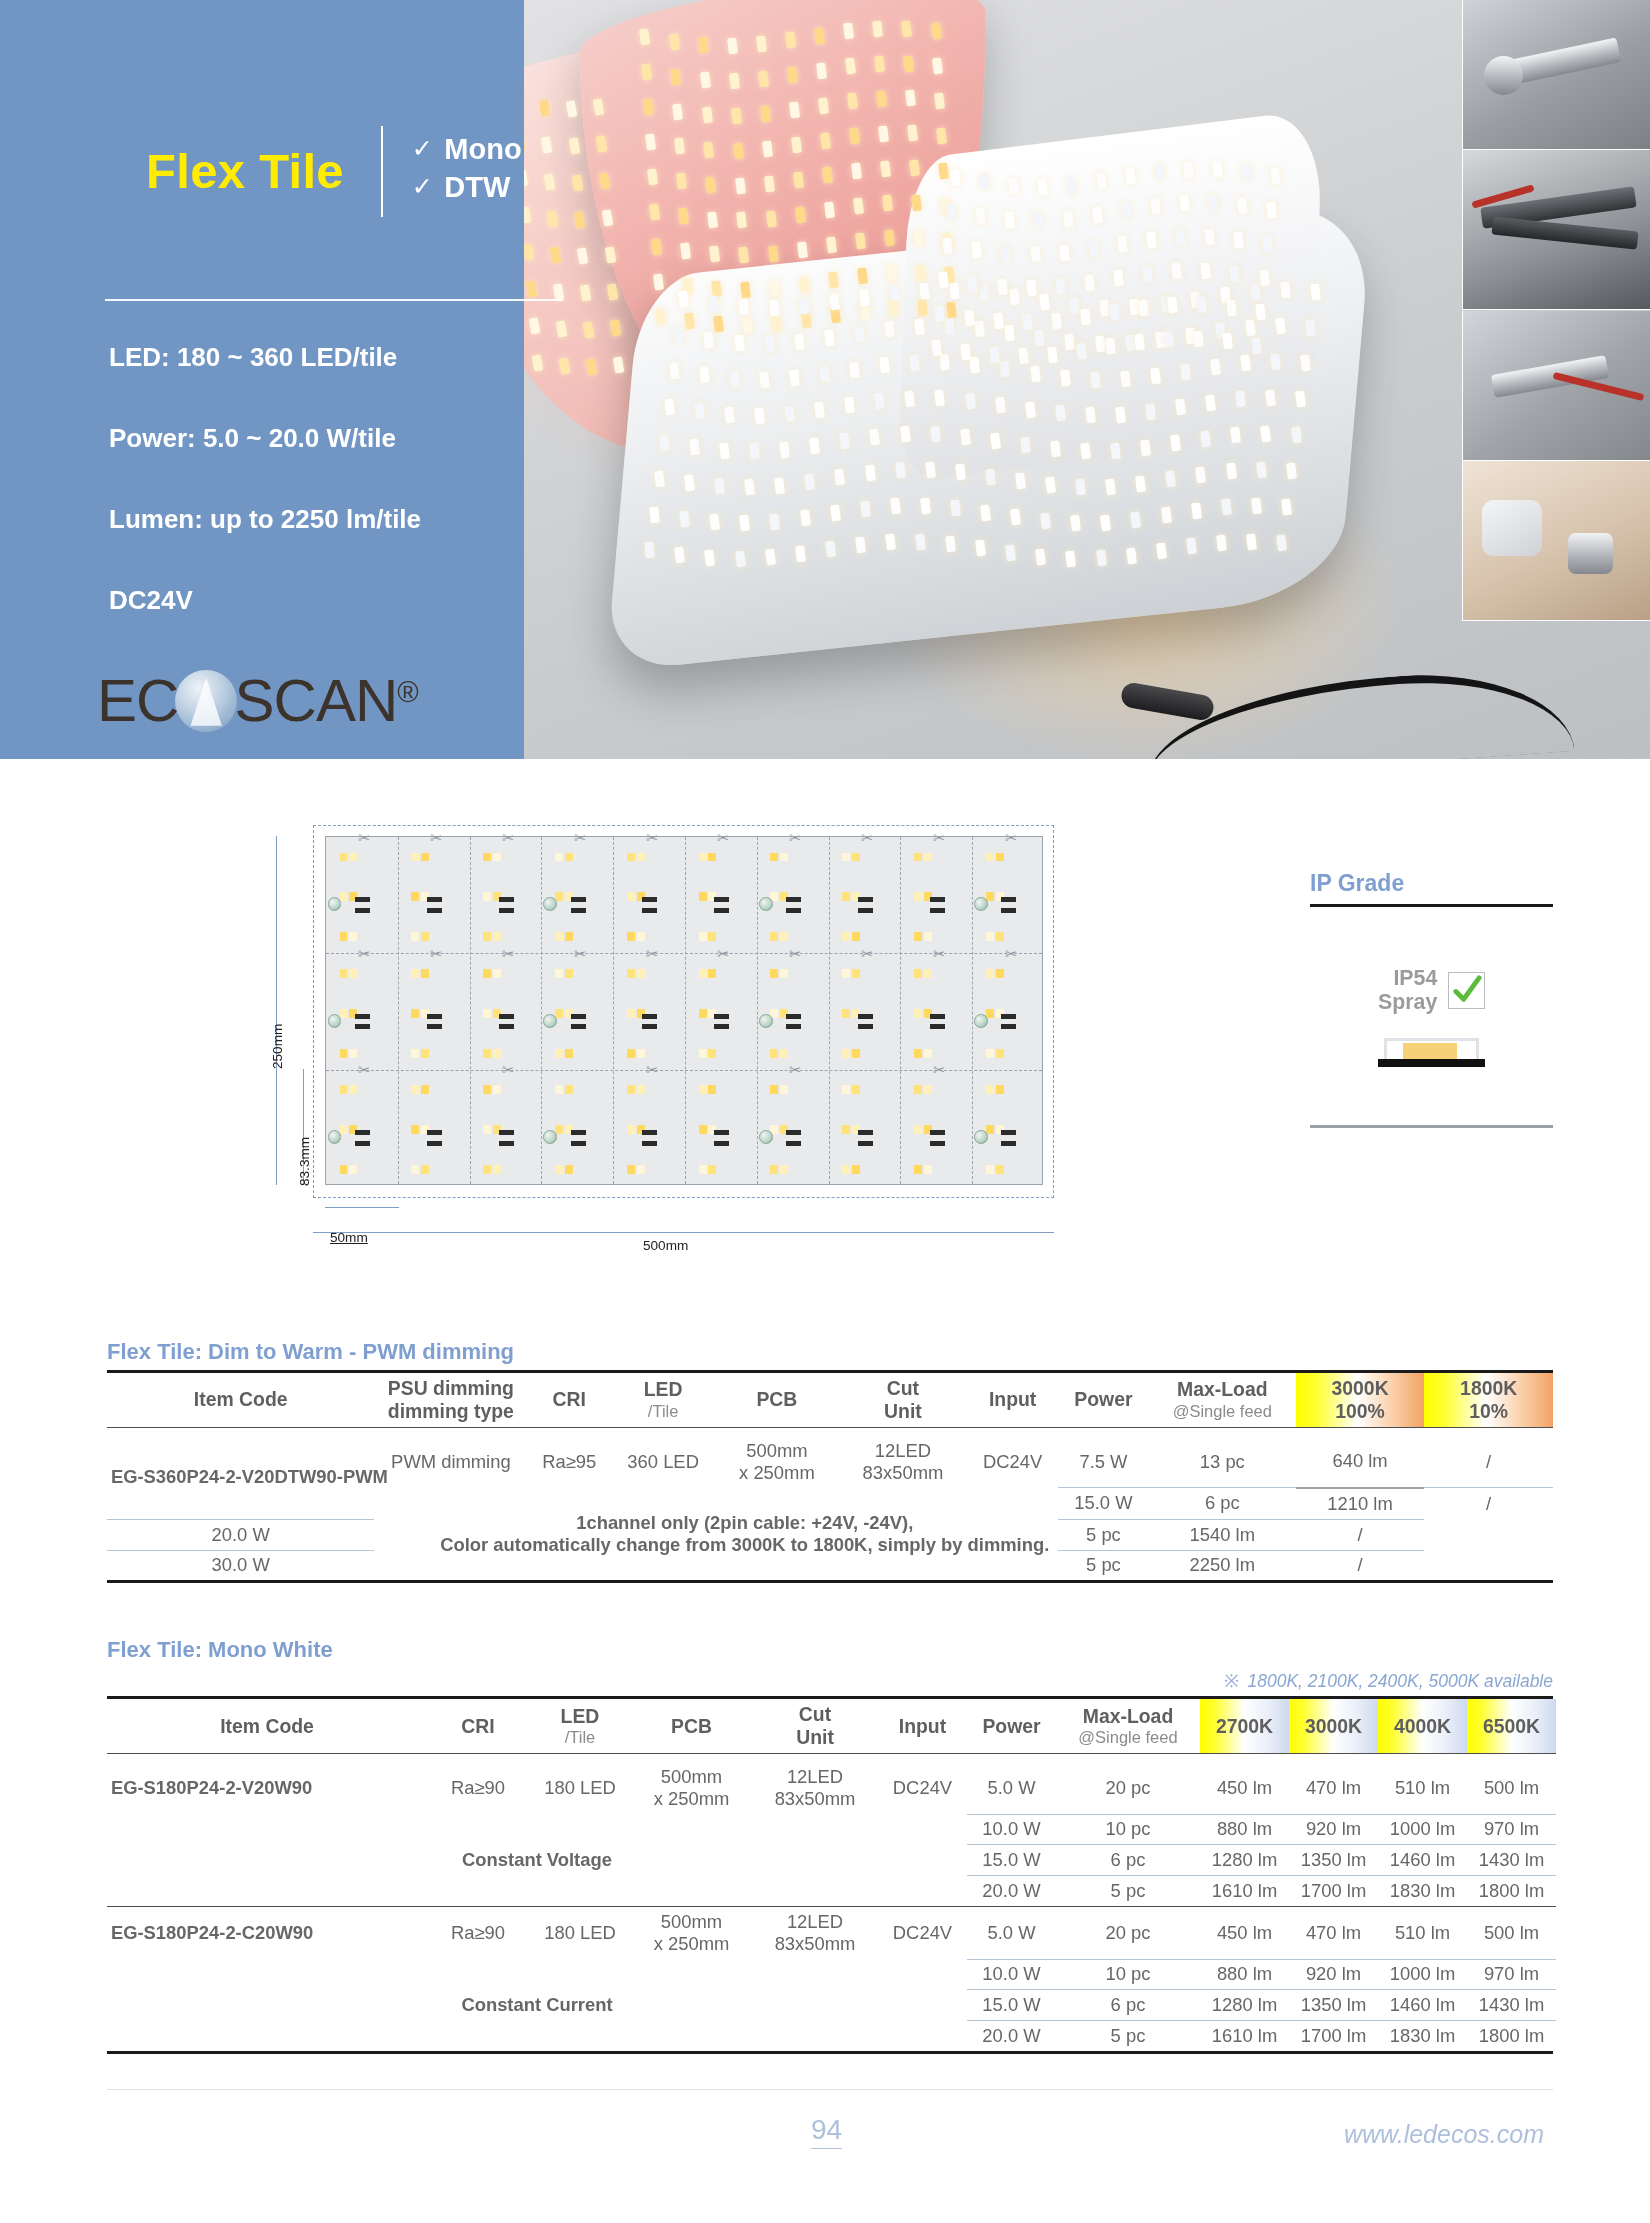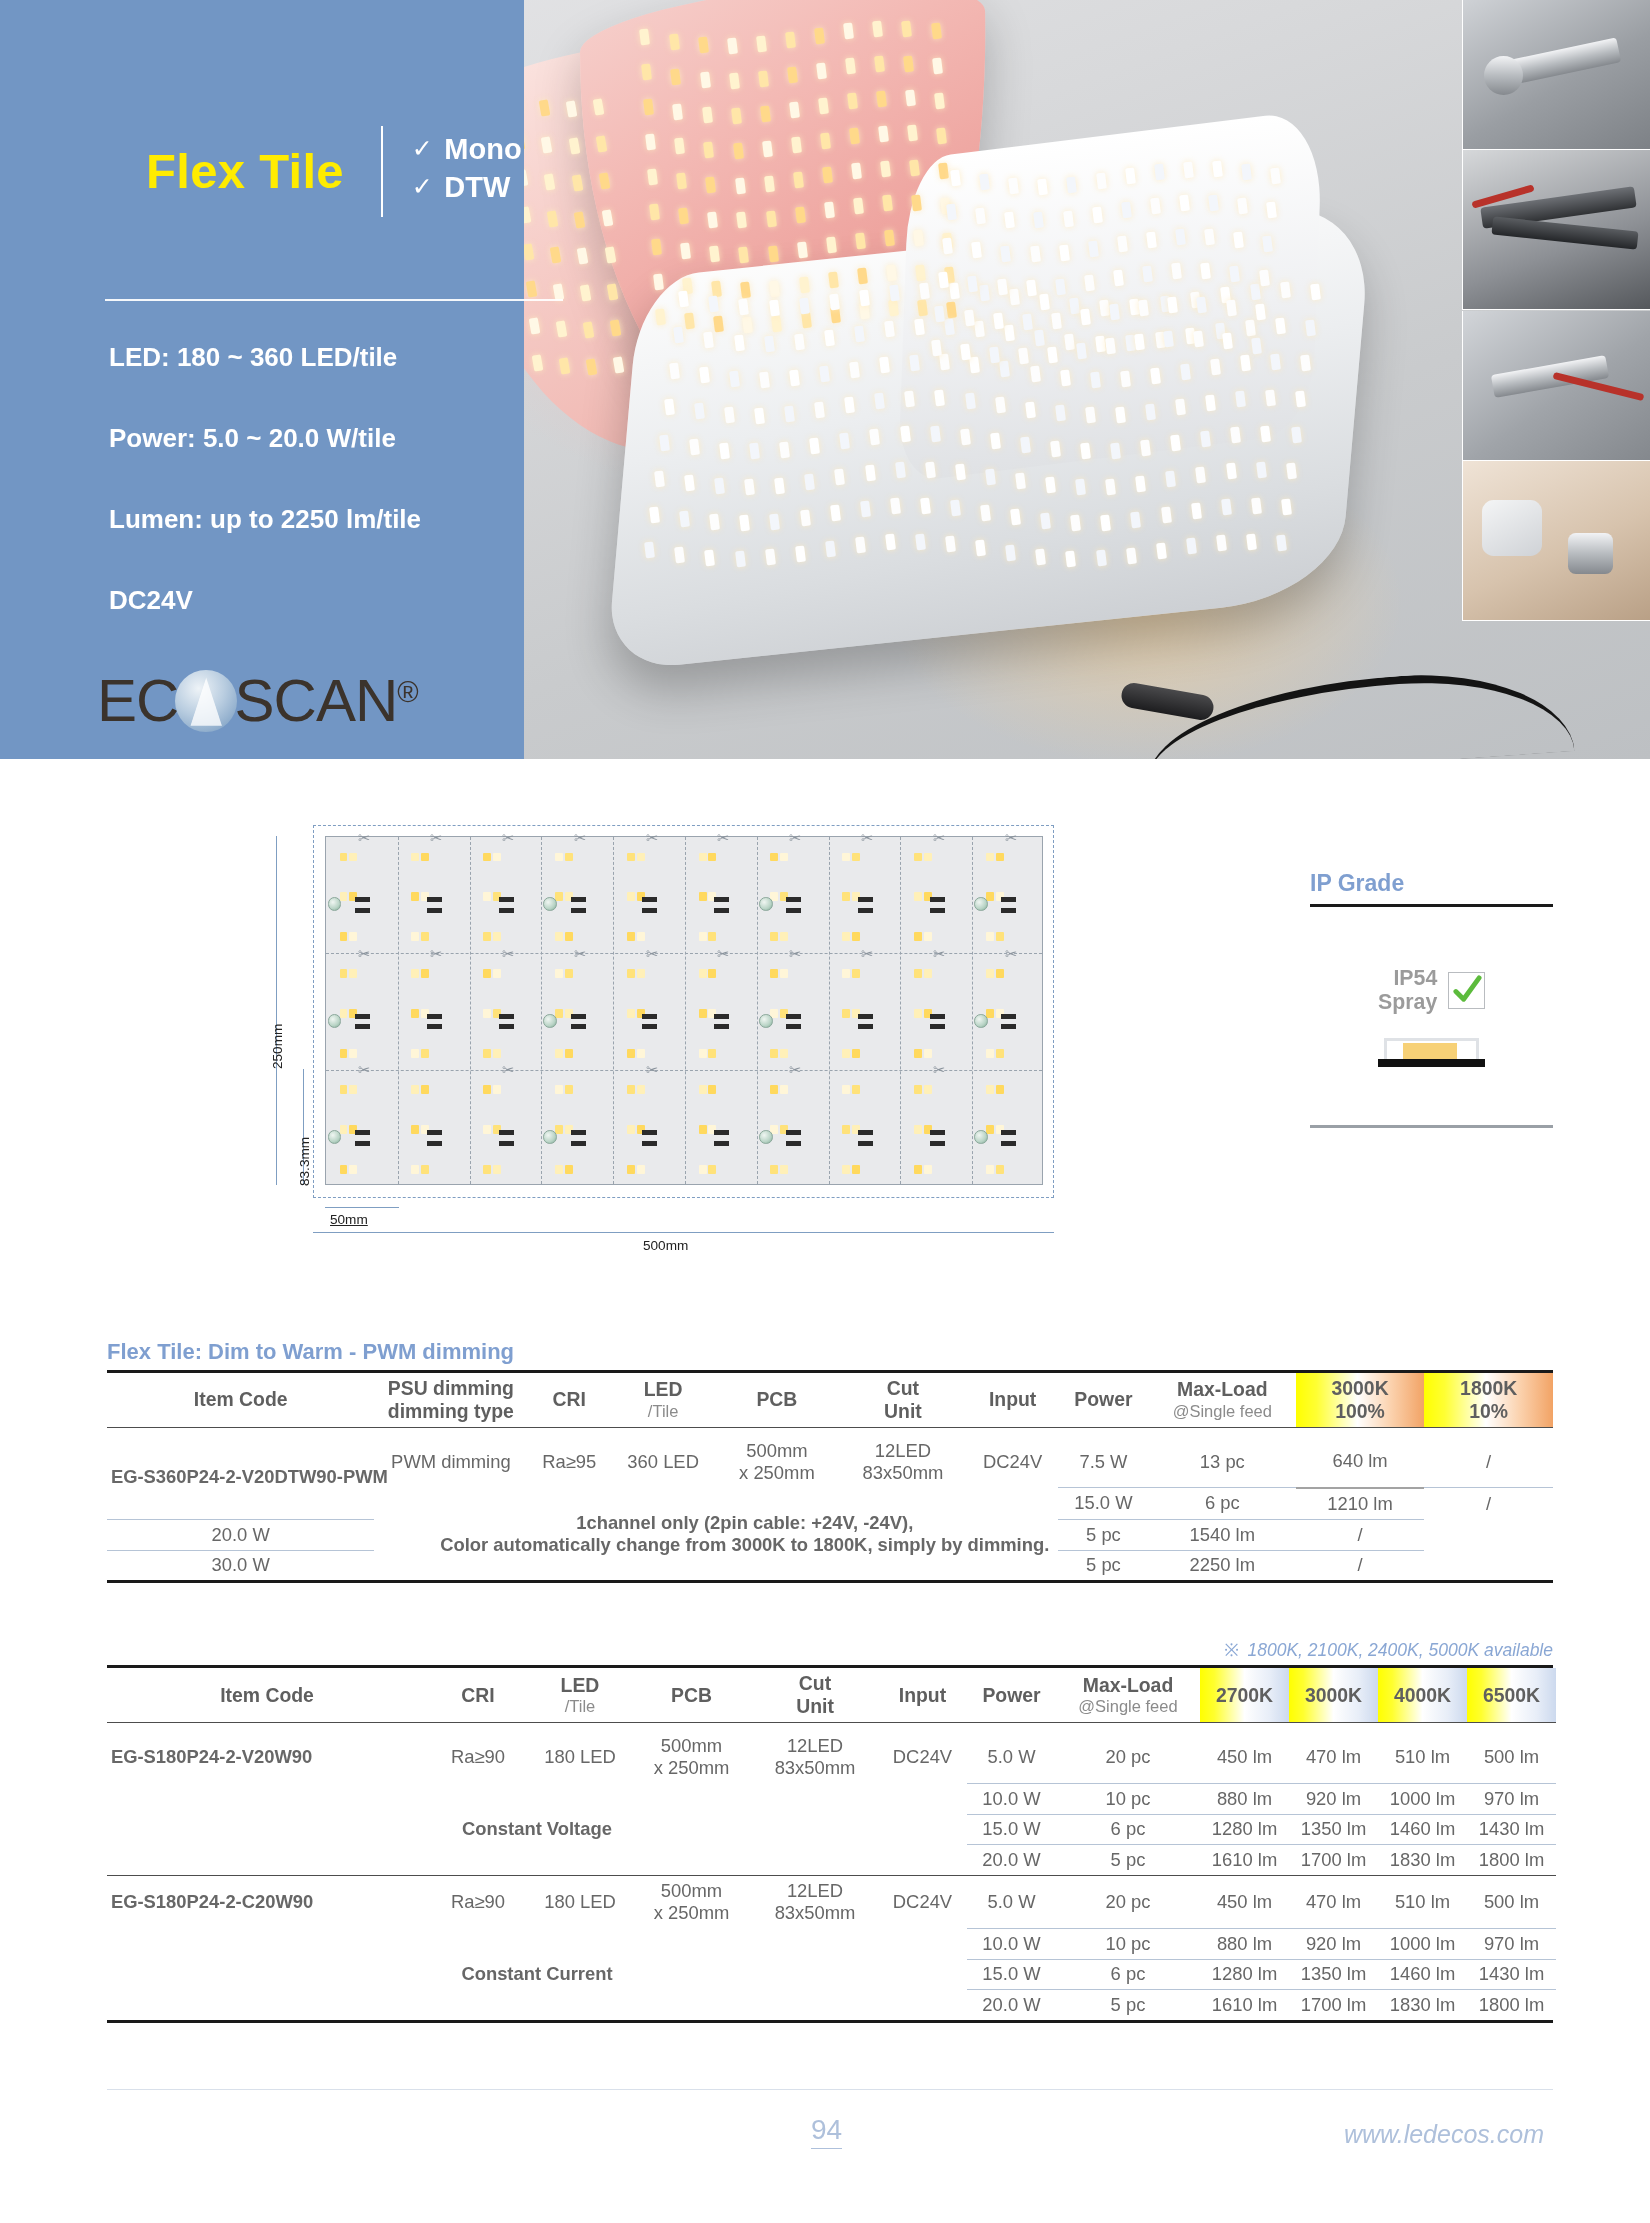--- a/index.html
+++ b/index.html
@@ -974,21 +974,21 @@
       <div class="dwg-hole" style="left: 648px; top: 293px;"></div>
     </div>
 
   <div class="dim-line" style="left:29px;top:21.3px;width:1px;height:349px;"></div>
   <div class="dim-label vert" style="left:23px;top:254px;">250mm</div>
 
   <div class="dim-line" style="left:56px;top:254px;width:1px;height:116px;"></div>
   <div class="dim-label vert" style="left:50px;top:371px;">83.3mm</div>
 
   <div class="dim-line" style="left:78px;top:392px;width:74px;height:1px;"></div>
-  <div class="dim-label" style="left:83px;top:397px;text-decoration:underline;">50mm</div>
+  <div class="dim-label" style="left:83px;top:415px;text-decoration:underline;">50mm</div>
 
   <div class="dim-line" style="left:66px;top:417px;width:741px;height:1px;"></div>
   <div class="dim-label" style="left:396px;top:423px;">500mm</div>
 </div>
 
 <div class="ip-panel">
   <div class="sec-head">IP Grade</div>
   <div class="sec-rule"></div>
 
 
@@ -1119,20 +1119,21 @@
         <td style="border-top:1px solid #b6c4d6">30.0 W</td>
         <td style="border-top:1px solid #b6c4d6">5 pc</td>
         <td style="border-top:1px solid #b6c4d6">2250 lm</td>
         <td style="border-top:1px solid #b6c4d6">/</td>
       </tr>
     </tbody>
   </table>
   <div class="tbl-bot-rule"></div>
 
   <div style="height:54px"></div>
+  <div class="tbl-title">Flex Tile:  Mono White</div>
   <div class="avail-note">
     <span class="mark">※</span><span>1800K, 2100K, 2400K, 5000K available</span>
   </div>
   <div class="tbl-title-rule"></div>
 
   <table class="spec">
     <colgroup>
       <col style="width:320px">
         <col style="width:102px">
         <col style="width:102px">

